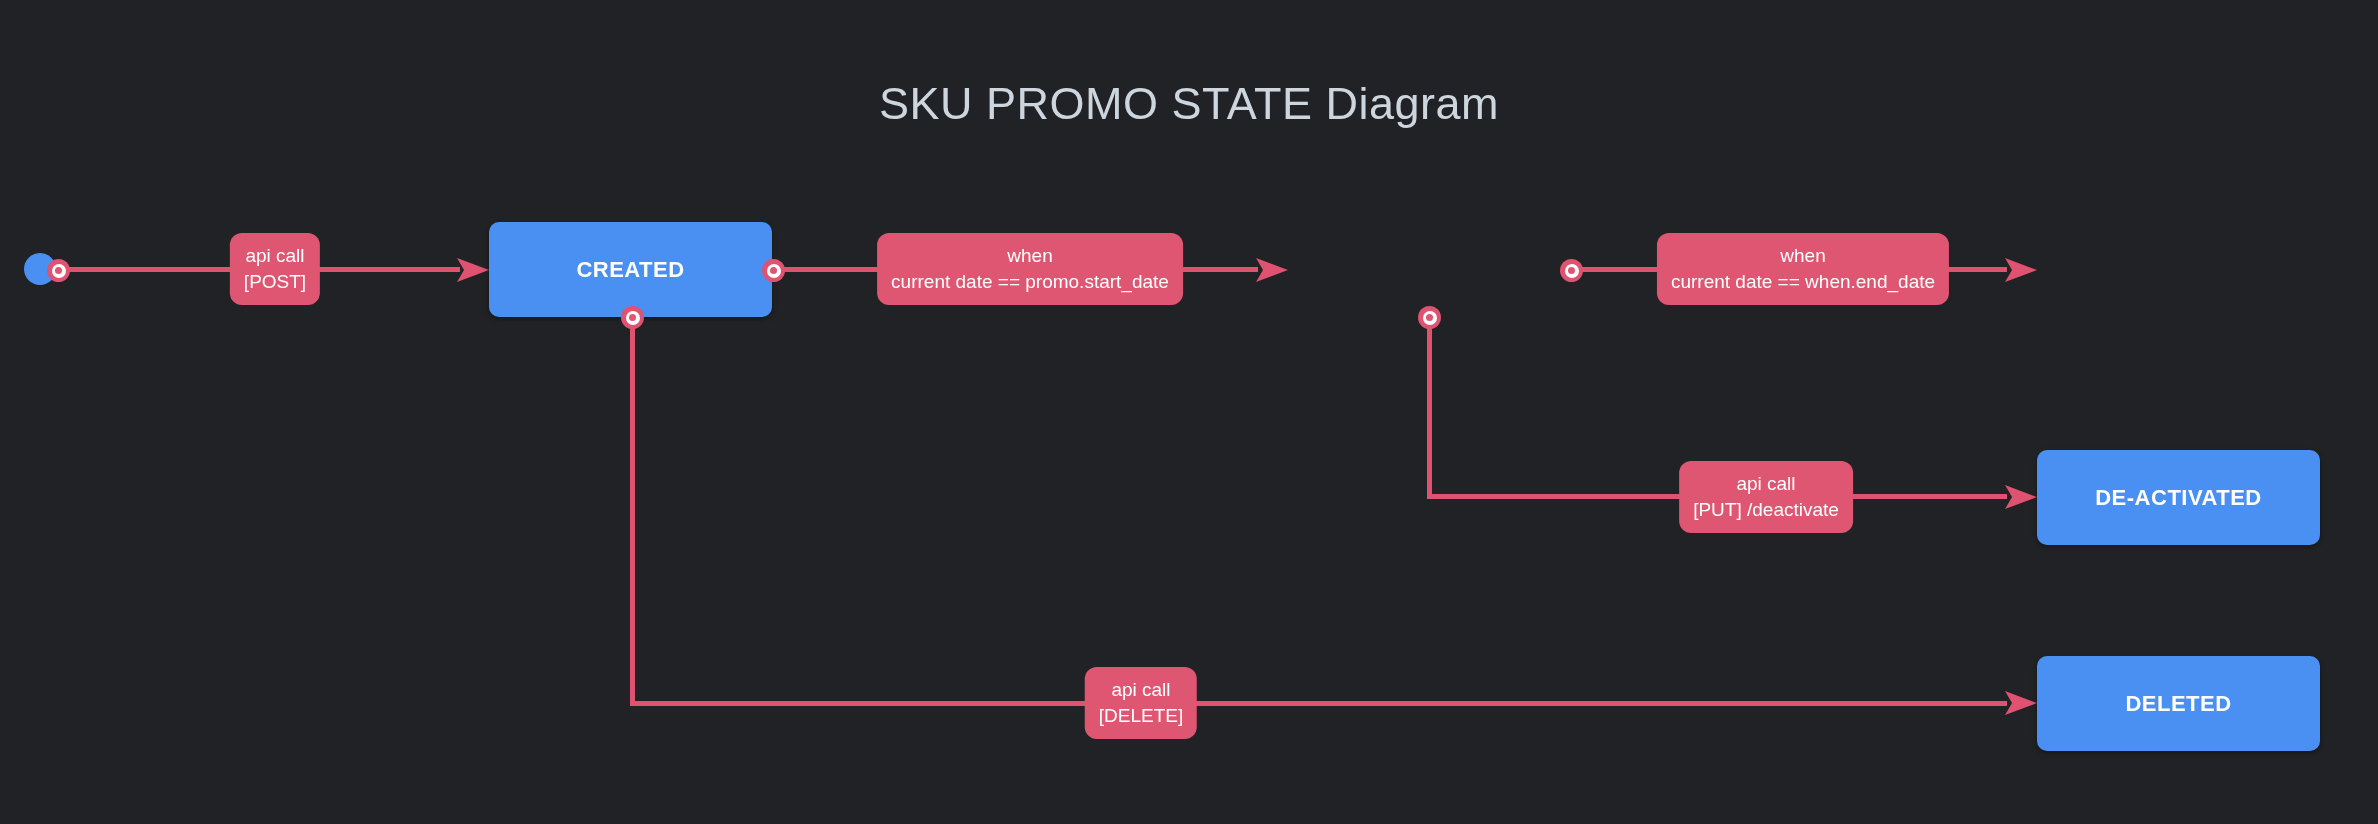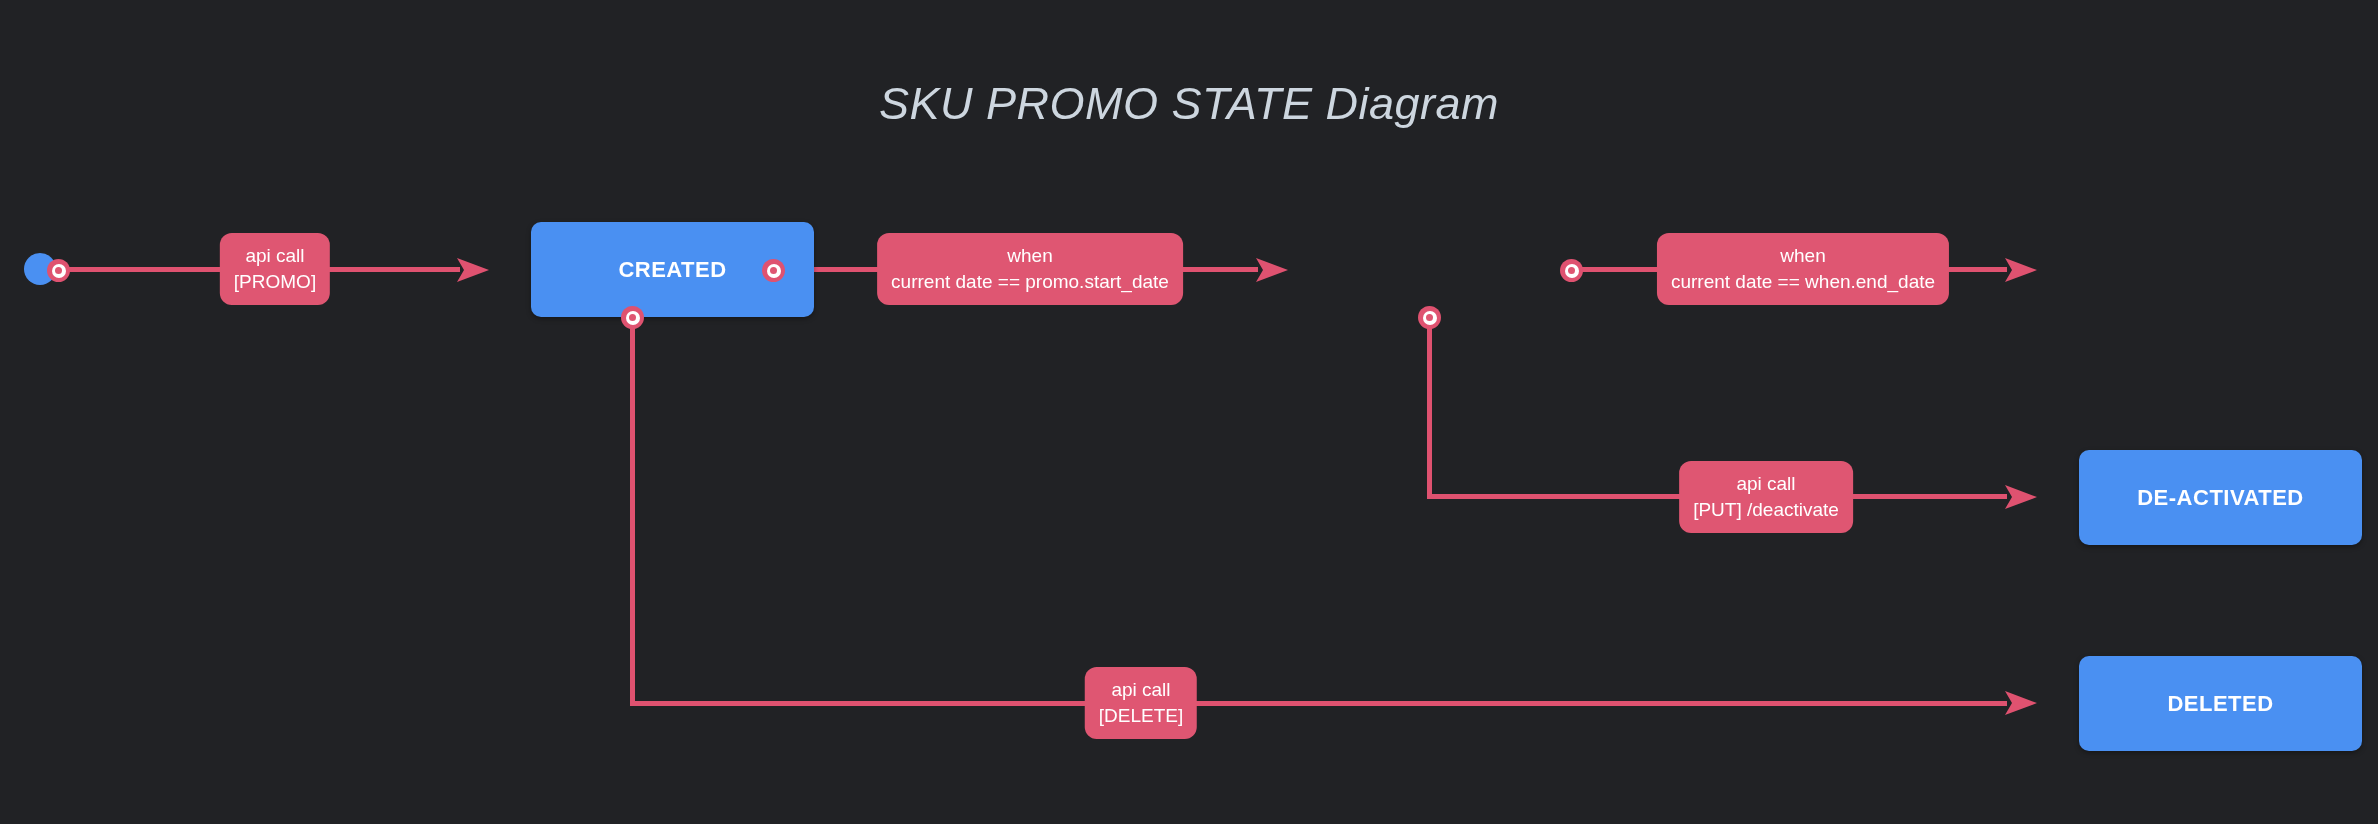--- a/index.html
+++ b/index.html
@@ -5,25 +5,25 @@
   :root{
     --background:#212225; --node-fill:#4a90f2; --node-text:#ffffff;
     --edge:#df5270; --label-fill:#df5672; --label-text:#ffffff;
     --title-text:#cdd6df; --port-inner:#ffffff;
   }
   *{margin:0;padding:0;box-sizing:border-box;}
   html,body{background:var(--background);}
   body{font-family:"Liberation Sans",sans-serif;}
   .canvas{position:relative;width:2378px;height:824px;background:var(--background);overflow:hidden;}
   .title{position:absolute;left:0;right:0;top:78px;text-align:center;color:var(--title-text);
-         font-size:45px;font-weight:400;letter-spacing:0.5px;font-style:italic;}
+         font-size:45px;font-weight:400;letter-spacing:0.5px;}
   .node{position:absolute;width:283px;height:95px;background:var(--node-fill);border-radius:10px;
         display:flex;align-items:center;justify-content:center;z-index:3;
         color:var(--node-text);font-size:22px;font-weight:700;letter-spacing:0.5px;
-        box-shadow:0 2px 5px rgba(0,0,0,0.35);margin-left:42px;}
+        box-shadow:0 2px 5px rgba(0,0,0,0.35);}
   .start-dot{position:absolute;left:24px;top:253px;width:32px;height:32px;border-radius:50%;
         background:var(--node-fill);z-index:3;}
   .line{position:absolute;background:var(--edge);z-index:1;}
   .line.h{height:5px;}
   .line.v{width:5px;}
   .arrow{position:absolute;width:32px;height:24px;z-index:2;}
   .arrow polygon{fill:var(--edge);}
   .elabel{position:absolute;transform:translate(-50%,-50%);background:var(--label-fill);
         color:var(--label-text);border-radius:12px;padding:10px 14px;text-align:center;
         font-size:19px;line-height:26px;z-index:4;white-space:nowrap;}
@@ -71,21 +71,21 @@
   </div>
   <div class="node" style="left:2037px;top:450px;">
     <span>DE-ACTIVATED</span>
   </div>
   <div class="node" style="left:2037px;top:656px;">
     <span>DELETED</span>
   </div>
 
   <div class="elabel" style="left:275px;top:269px;">
     <div>api call</div>
-    <div>[PROMO]</div>
+    <div>[POST]</div>
   </div>
   <div class="elabel" style="left:1030px;top:269px;">
     <div>when</div>
     <div>current date == promo.start_date</div>
   </div>
   <div class="elabel" style="left:1803px;top:269px;">
     <div>when</div>
     <div>current date == when.end_date</div>
   </div>
   <div class="elabel" style="left:1766px;top:497px;">

